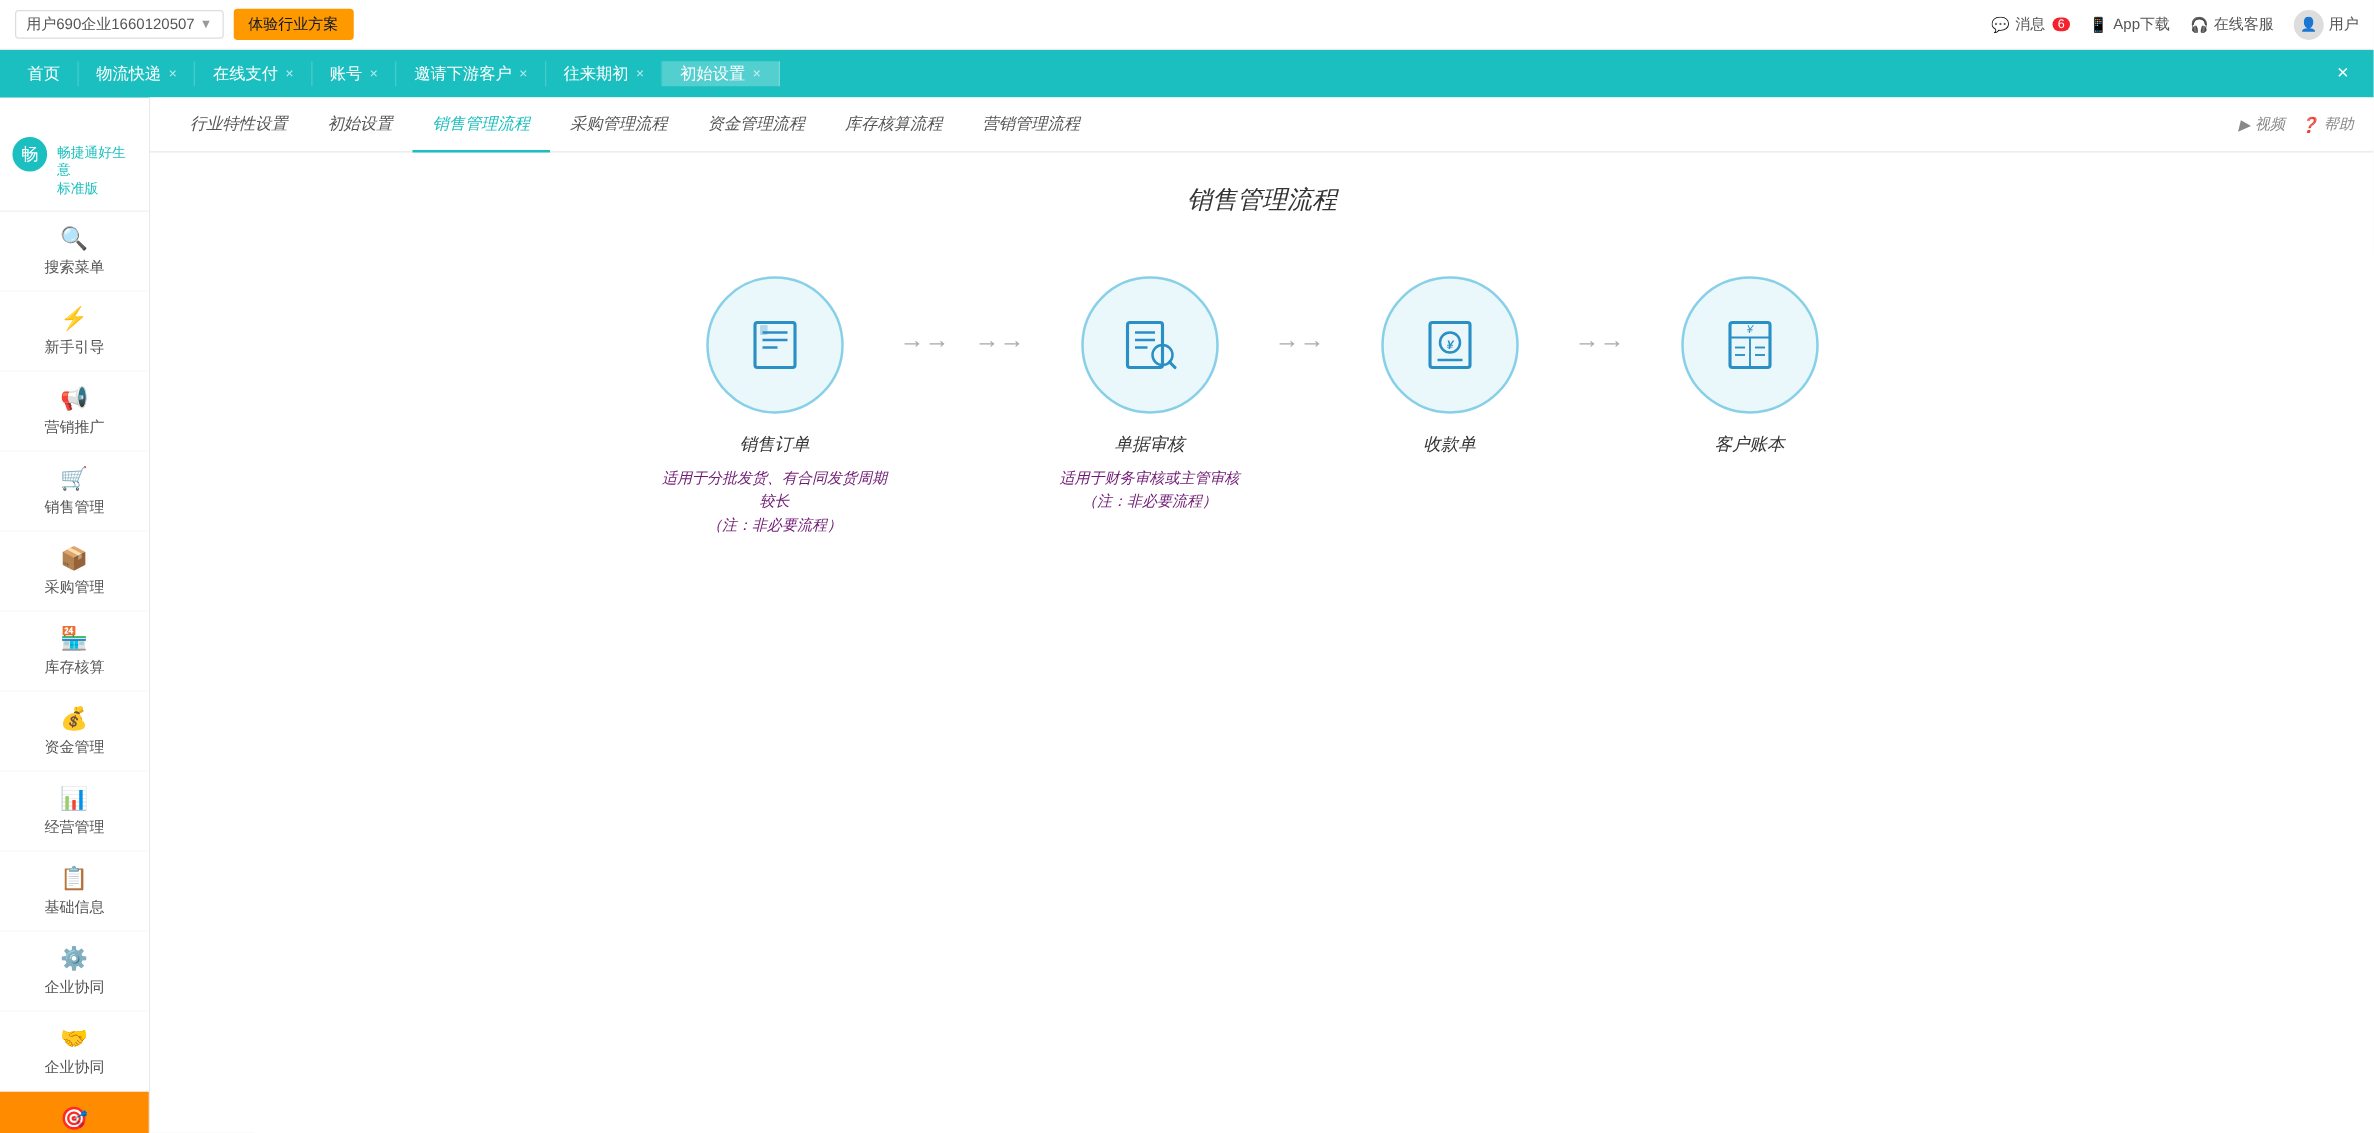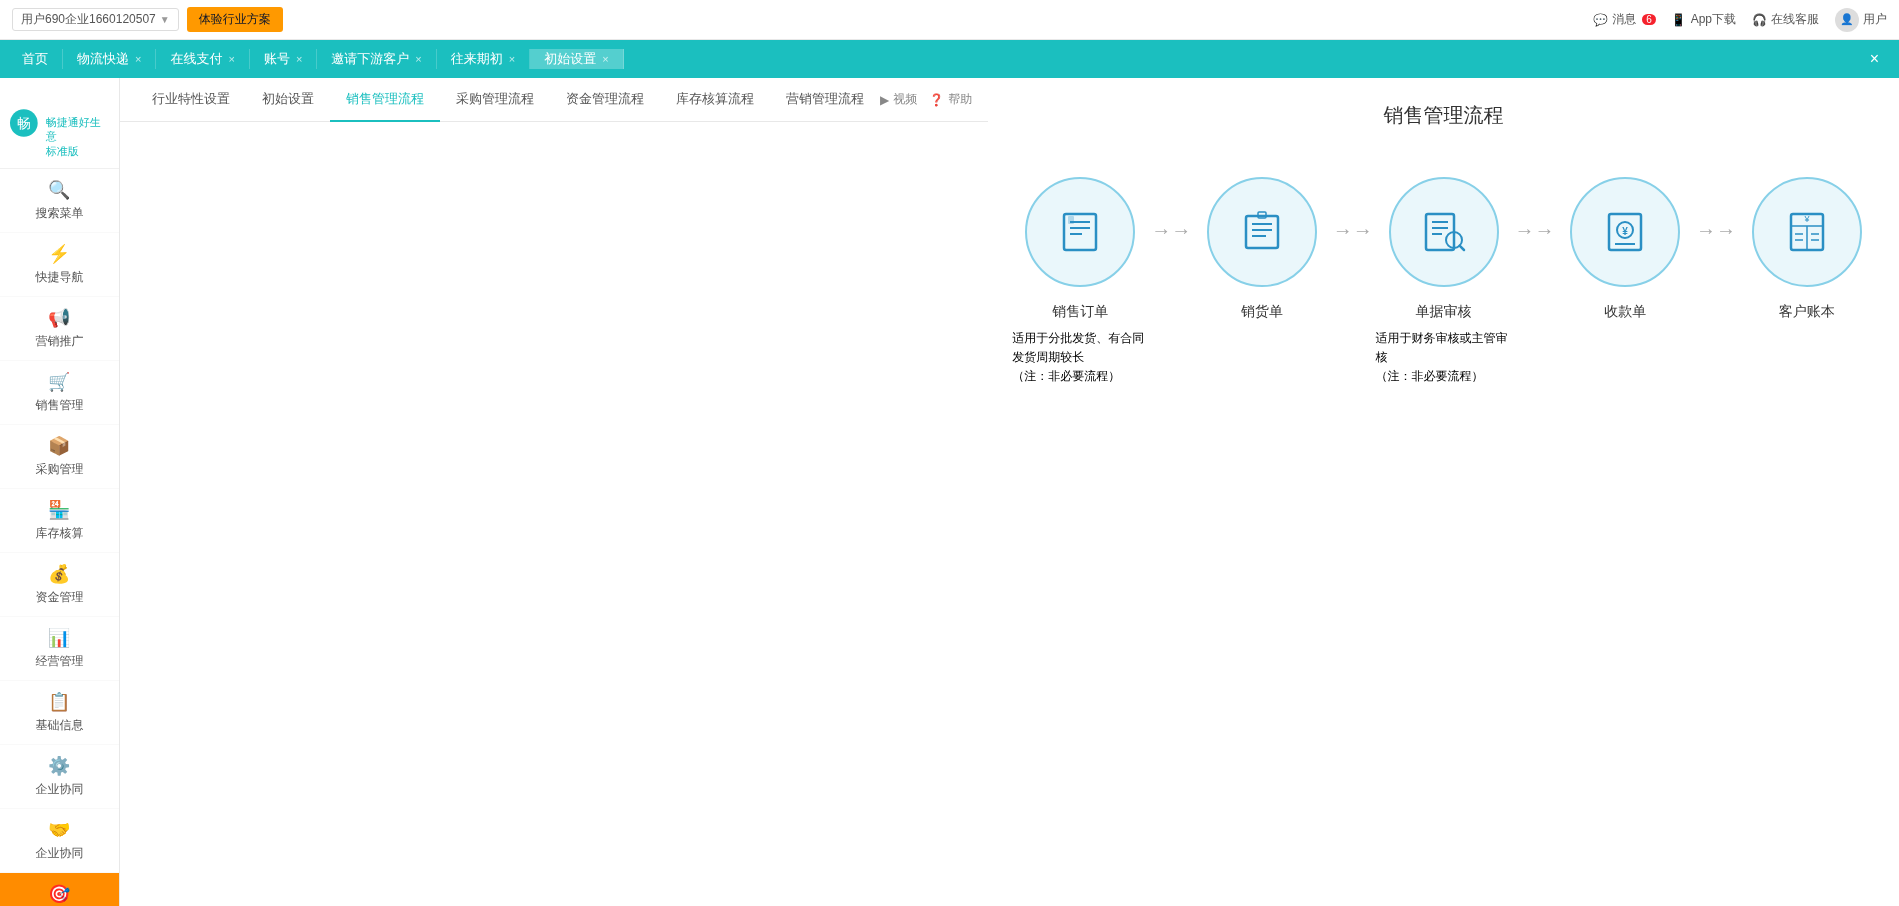--- a/index.html
+++ b/index.html
@@ -58,21 +58,21 @@
     .logo-text { font-size: 11px; color: #1bbfbf; line-height: 1.3; margin-top: 27px; }
     .sidebar-item {
       display: flex; flex-direction: column; align-items: center; justify-content: center;
       padding: 10px 4px; cursor: pointer; color: #555; font-size: 12px; gap: 4px;
       border-bottom: 1px solid #f9f9f9;
     }
     .sidebar-item.active { background: #ff8c00; color: #fff; }
     .sidebar-item .icon { font-size: 18px; }
 
     
-    .content { flex: 1; display: flex; flex-direction: row; background: #fff; overflow: hidden; }
+    .content { flex: 1; display: flex; flex-direction: column; background: #fff; overflow: hidden; font-style: italic; }
 
     
     .sub-tabs {
       display: flex; align-items: center; padding: 0 16px;
       border-bottom: 1px solid #e8e8e8; height: 44px; gap: 0; flex-shrink: 0;
       background: #fff;
     }
     .sub-tab {
       padding: 0 16px; height: 44px; display: flex; align-items: center;
       cursor: pointer; font-size: 13px; color: #555; white-space: nowrap;
@@ -89,21 +89,21 @@
     
     .flow-diagram { display: flex; align-items: flex-start; justify-content: center; gap: 0; }
     .flow-item { display: flex; flex-direction: column; align-items: center; width: 180px; }
     .flow-circle {
       width: 110px; height: 110px; border-radius: 50%;
       border: 2px solid #87d0e8; background: #eaf7fb;
       display: flex; align-items: center; justify-content: center;
       color: #2a8fc4; font-size: 40px; margin-bottom: 16px;
     }
     .flow-item-name { font-size: 14px; color: #333; margin-bottom: 8px; text-align: center; }
-    .flow-item-desc { font-size: 12px; color: #000000; line-height: 1.6; }
+    .flow-item-desc { font-size: 12px; color: #701a75; text-align: center; line-height: 1.6; }
     .flow-arrow {
       display: flex; align-items: center; justify-content: center;
       padding-top: 40px; color: #aaa; font-size: 20px; width: 60px;
     }
 
     
     .icon-svg { width: 48px; height: 48px; }
   </style>
 </head>
 <body>
@@ -181,21 +181,21 @@
         <div>标准版</div>
       </div>
     </div>
 
     <div class="sidebar-item">
       <span class="icon">🔍</span>
       <span>搜索菜单</span>
     </div>
     <div class="sidebar-item">
       <span class="icon">⚡</span>
-      <span>快捷导航</span>
+      <span>新手引导</span>
     </div>
     <div class="sidebar-item">
       <span class="icon">📢</span>
       <span>营销推广</span>
     </div>
     <div class="sidebar-item">
       <span class="icon">🛒</span>
       <span>销售管理</span>
     </div>
     <div class="sidebar-item">
@@ -285,34 +285,20 @@
             </svg>
           </div>
           <div class="flow-item-name">销售订单</div>
           <div class="flow-item-desc">
             适用于分批发货、有合同发货周期较长<br>（注：非必要流程）
           </div>
         </div>
 
         <div class="flow-arrow">→→</div>
 
-        <div class="flow-item">
-          <div class="flow-circle">
-            <svg class="icon-svg" viewBox="0 0 48 48" fill="none">
-              <rect x="8" y="8" width="32" height="32" rx="2" stroke="#2a8fc4" stroke-width="2.5" fill="none"></rect>
-              <line x1="14" y1="16" x2="34" y2="16" stroke="#2a8fc4" stroke-width="2"></line>
-              <line x1="14" y1="22" x2="34" y2="22" stroke="#2a8fc4" stroke-width="2"></line>
-              <line x1="14" y1="28" x2="28" y2="28" stroke="#2a8fc4" stroke-width="2"></line>
-              <path d="M12 8 L36 8" stroke="#2a8fc4" stroke-width="2"></path>
-              <rect x="20" y="4" width="8" height="6" rx="1" stroke="#2a8fc4" stroke-width="1.5" fill="none"></rect>
-            </svg>
-          </div>
-          <div class="flow-item-name">销货单</div>
-          <div class="flow-item-desc"></div>
-        </div>
 
         <div class="flow-arrow">→→</div>
 
         <div class="flow-item">
           <div class="flow-circle">
             <svg class="icon-svg" viewBox="0 0 48 48" fill="none">
               <rect x="6" y="6" width="28" height="36" rx="2" stroke="#2a8fc4" stroke-width="2.5" fill="none"></rect>
               <line x1="12" y1="14" x2="28" y2="14" stroke="#2a8fc4" stroke-width="2"></line>
               <line x1="12" y1="20" x2="28" y2="20" stroke="#2a8fc4" stroke-width="2"></line>
               <line x1="12" y1="26" x2="22" y2="26" stroke="#2a8fc4" stroke-width="2"></line>

